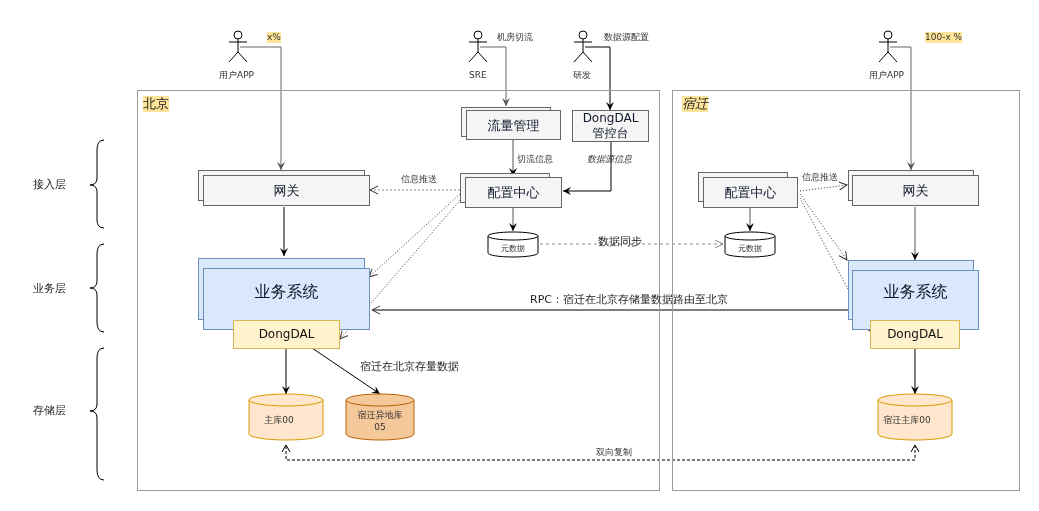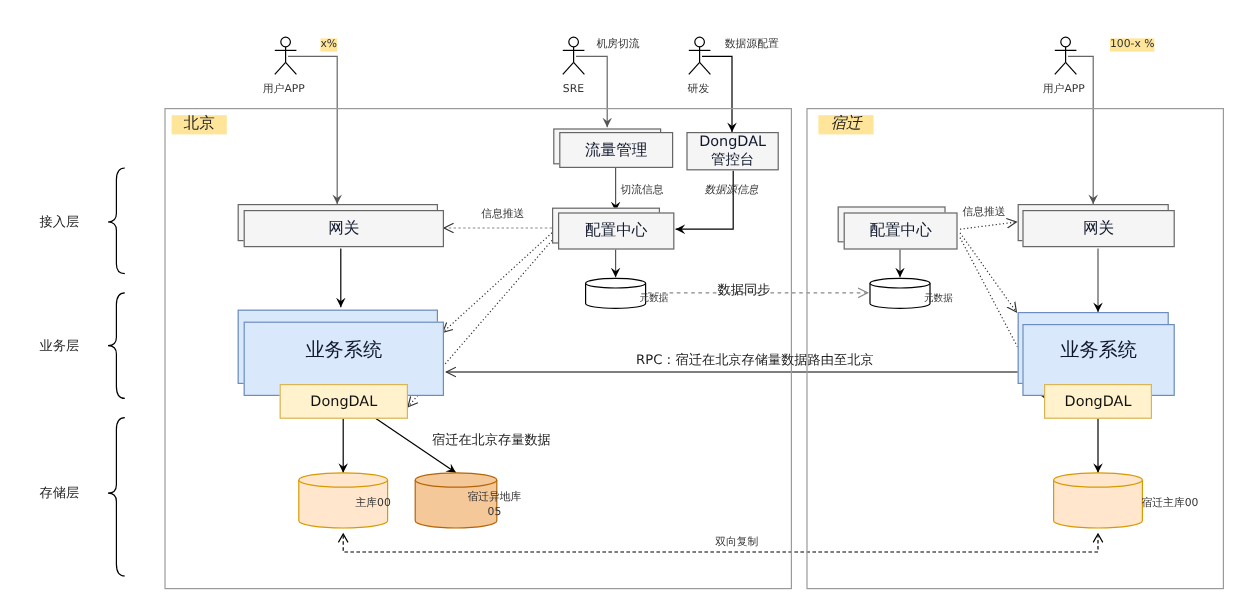--- a/index.html
+++ b/index.html
@@ -1,27 +1,27 @@
 <!DOCTYPE html>
 <html><head>
 <meta charset="utf-8">
 <style>
   html,body{margin:0;padding:0;background:#ffffff;}
   body{width:1039px;height:511px;position:relative;overflow:hidden;font-family:"DejaVu Sans","Liberation Sans",sans-serif;color:#222;}
   svg{position:absolute;left:0;top:0;}
   .region{position:absolute;border:1px solid #9a9a9a;background:transparent;}
-  .region-title{position:absolute;font-size:13px;background:#ffe599;padding:0 10px;line-height:16px;}
+  .region-title{position:absolute;font-size:13px;background:#ffe599;padding:0 0;line-height:16px;}
   .box{position:absolute;box-sizing:border-box;border:1px solid #666;background:#f5f5f5;display:flex;align-items:center;justify-content:center;font-size:13px;color:#0f172a;text-align:center;line-height:17px;}
   .biz{background:#dae8fc;border-color:#6c8ebf;font-size:16px;}
   .dal{background:#fff2cc;border-color:#d6b656;font-size:12px;color:#111;}
   .lbl{position:absolute;font-size:9px;color:#333;white-space:nowrap;line-height:11px;}
   .lbl-md{position:absolute;font-size:11px;color:#222;white-space:nowrap;line-height:13px;}
   .tag{background:#ffe599;}
   .layer{position:absolute;font-size:11px;color:#222;}
-  .cyl-text{position:absolute;display:flex;align-items:center;justify-content:center;text-align:center;font-size:9px;color:#333;line-height:12px;padding-left:32px;}
+  .cyl-text{position:absolute;display:flex;align-items:center;justify-content:center;text-align:center;font-size:9px;color:#333;line-height:12px;}
 </style>
 </head>
 <body>
 
 <svg width="1039" height="511">
   <defs>
     <marker id="arrow" markerWidth="10" markerHeight="10" refX="8" refY="5" orient="auto" markerUnits="userSpaceOnUse">
       <path d="M0,1 L8,5 L0,9 L3,5 Z" fill="#000"></path>
     </marker>
     <marker id="arrow-grey" markerWidth="10" markerHeight="10" refX="8" refY="5" orient="auto" markerUnits="userSpaceOnUse">
@@ -181,15 +181,15 @@
 <div class="box" style="left:703px;top:177px;width:95px;height:31px;">配置中心</div>
 <div class="lbl" style="left:802px;top:172px;">信息推送</div>
 
 <div class="box" style="left:848px;top:170px;width:126px;height:31px;"></div>
 <div class="box" style="left:852px;top:175px;width:127px;height:31px;">网关</div>
 
 <div class="box biz" style="left:848px;top:260px;width:126px;height:60px;"></div>
 <div class="box biz" style="left:852px;top:270px;width:127px;height:60px;align-items:flex-start;padding-top:12px;">业务系统</div>
 <div class="box dal" style="left:870px;top:320px;width:90px;height:29px;">DongDAL</div>
 
-<div class="cyl-text" style="left:906px;top:406px;width:74px;height:28px;">宿迁主库00</div>
+<div class="cyl-text" style="left:870px;top:406px;width:74px;height:28px;">宿迁主库00</div>
 
 <div class="lbl" style="left:596px;top:447px;">双向复制</div>
 
 </body></html>

